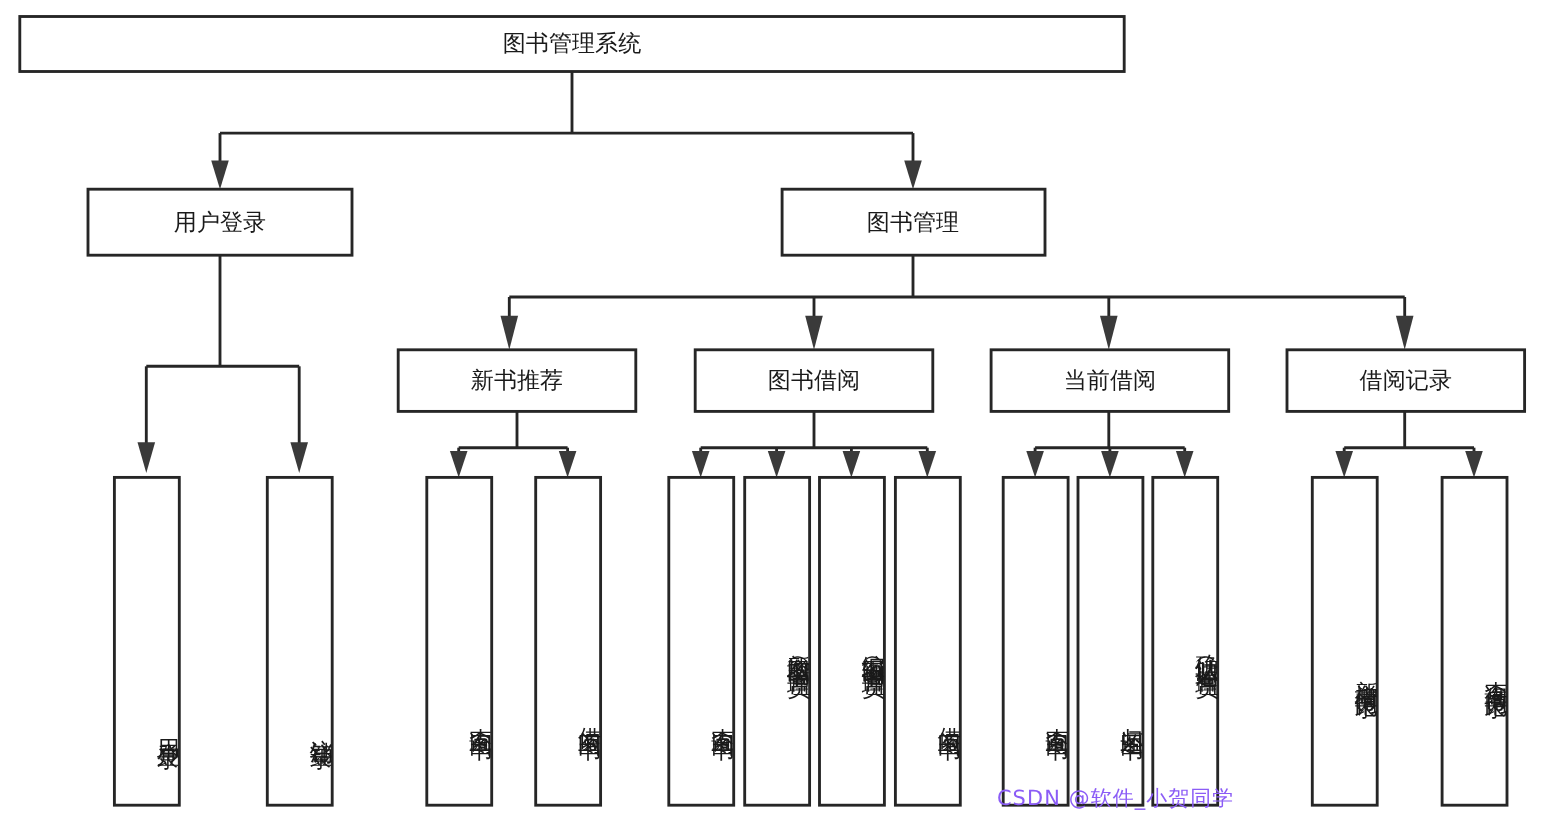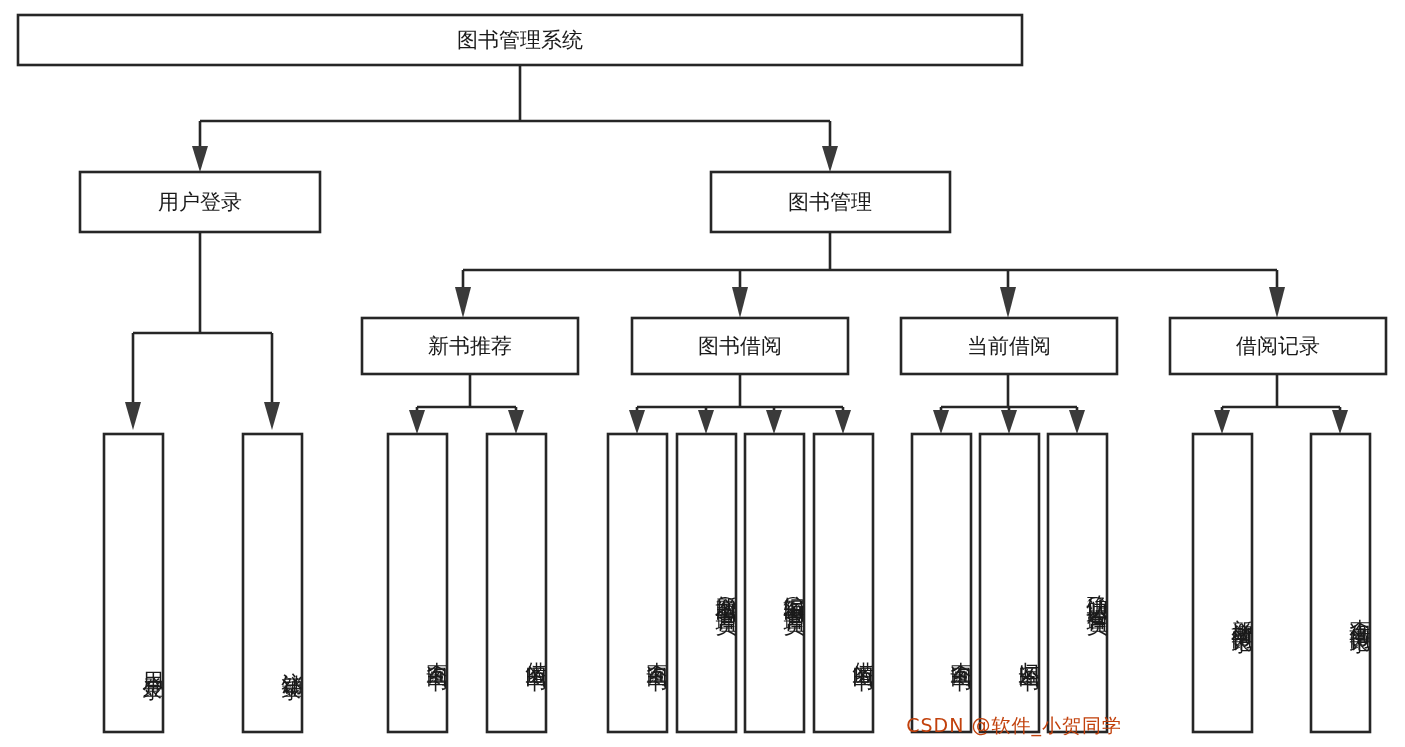--- a/index.html
+++ b/index.html
@@ -63,21 +63,21 @@
     display: flex;
     align-items: flex-start;
     justify-content: center;
     pointer-events: none;
     user-select: none;
   }
   .watermark {
     position: absolute;
     font-family: "DejaVu Sans", "Liberation Sans", sans-serif;
     font-size: 19px;
-    color: #c2410c;
+    color: #8b5cf6;
     letter-spacing: 1px;
     white-space: nowrap;
   }
 </style>
 </head>
 <body>
 
 <div id="diagram-root">
 
   <svg id="diagram-svg" viewBox="0 0 1405 747">

